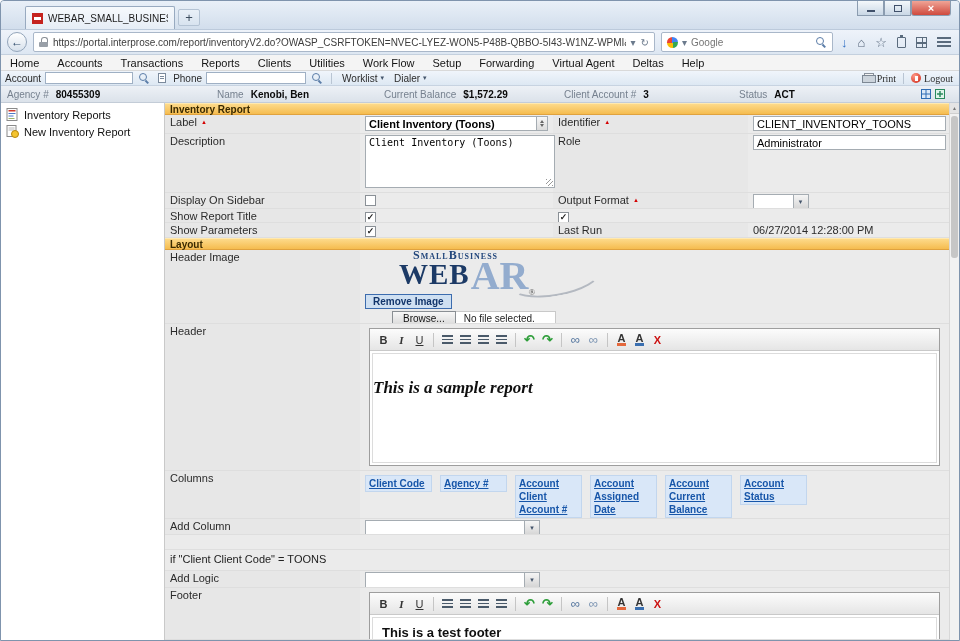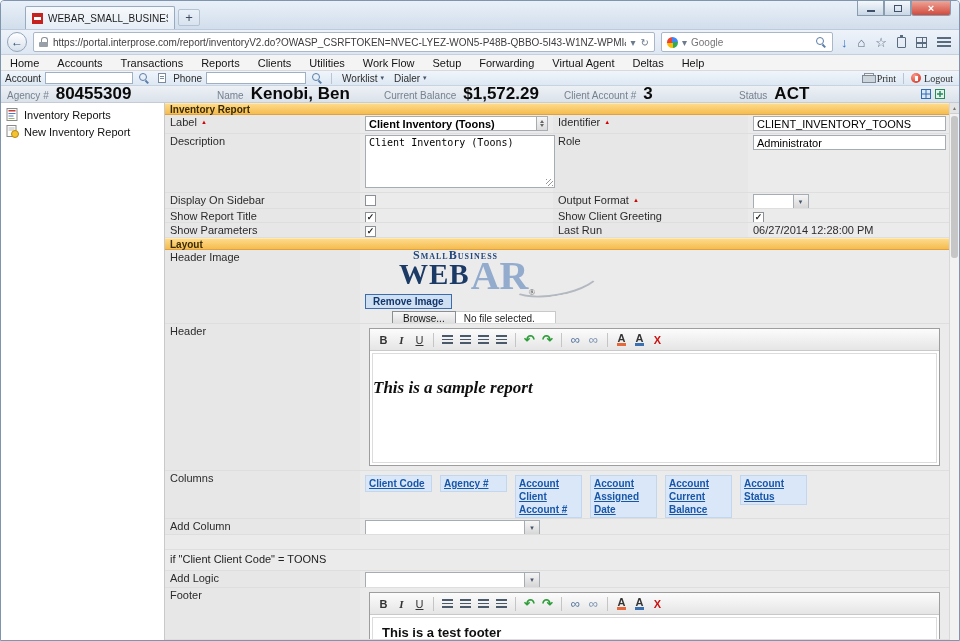--- a/index.html
+++ b/index.html
@@ -91,21 +91,21 @@
   .print-icon::after { content:""; position:absolute; bottom:0; left:0; width:12px; height:6px; background:#ccd4dc; border:1px solid #7d8894; }
   .logout-icon { width:10px; height:10px; border-radius:50%; position:relative;
     background:radial-gradient(circle at 35% 30%, #f98, #c21); }
   .logout-icon::after { content:""; position:absolute; top:2.5px; left:4px; width:2.5px; height:5px; background:#fff; }
 
   
   .infobar { height:17px; background:linear-gradient(#edf1f6,#dbe2ea); border-bottom:1px solid #c3ccd7;
     display:flex; align-items:center; font-size:10px; padding-left:6px; position:relative; flex:none; }
   .ib-group { display:flex; align-items:baseline; }
   .ib-label { color:#76818f; margin-right:7px; white-space:nowrap; }
-  .ib-value { color:#0a0a0a; font-weight:bold; font-size:17px; white-space:nowrap; }
+  .ib-value { color:#0a0a0a; font-weight:bold; font-size:10px; white-space:nowrap; }
   .g1{width:210px;} .g2{width:167px;} .g3{width:180px;} .g4{width:175px;}
   .ib-icons { position:absolute; right:14px; top:3px; display:flex; gap:4px; }
 
   
   .content { flex:1; display:flex; min-height:0; background:#fff; }
   .sidebar { width:164px; background:#fff; border-right:1px solid #c9c9c9; padding-top:3px; flex:none; }
   .side-item { display:flex; align-items:center; gap:5px; padding:2px 5px; font-size:11px; color:#111; }
   .main { flex:1; background:#4c1d95; overflow:hidden; display:flex; flex-direction:column; min-width:0; }
   .vscroll { width:10px; background:#f2f2f2; border-left:1px solid #d8d8d8; position:relative; flex:none; }
   .vscroll-btn { height:11px; background:#e4e4e4; border-bottom:1px solid #cfcfcf; text-align:center;
@@ -407,21 +407,20 @@
             <span class="sel-btn">
                 <span class="caret">▾</span>
               </span>
           </span>
         </div>
       </div>
 
       <div class="frow r-h14">
         <div class="fcell flabel"><span>Show Report Title</span></div>
         <div class="fcell"><span class="cb checked"></span></div>
-        <div class="fcell flabel"><span>Show Client Greeting</span></div>
         <div class="fcell"><span class="cb checked"></span></div>
       </div>
 
       <div class="frow r-h15">
         <div class="fcell flabel"><span>Show Parameters</span></div>
         <div class="fcell"><span class="cb checked"></span></div>
         <div class="fcell flabel"><span>Last Run</span></div>
         <div class="fcell">06/27/2014 12:28:00 PM</div>
       </div>
 

